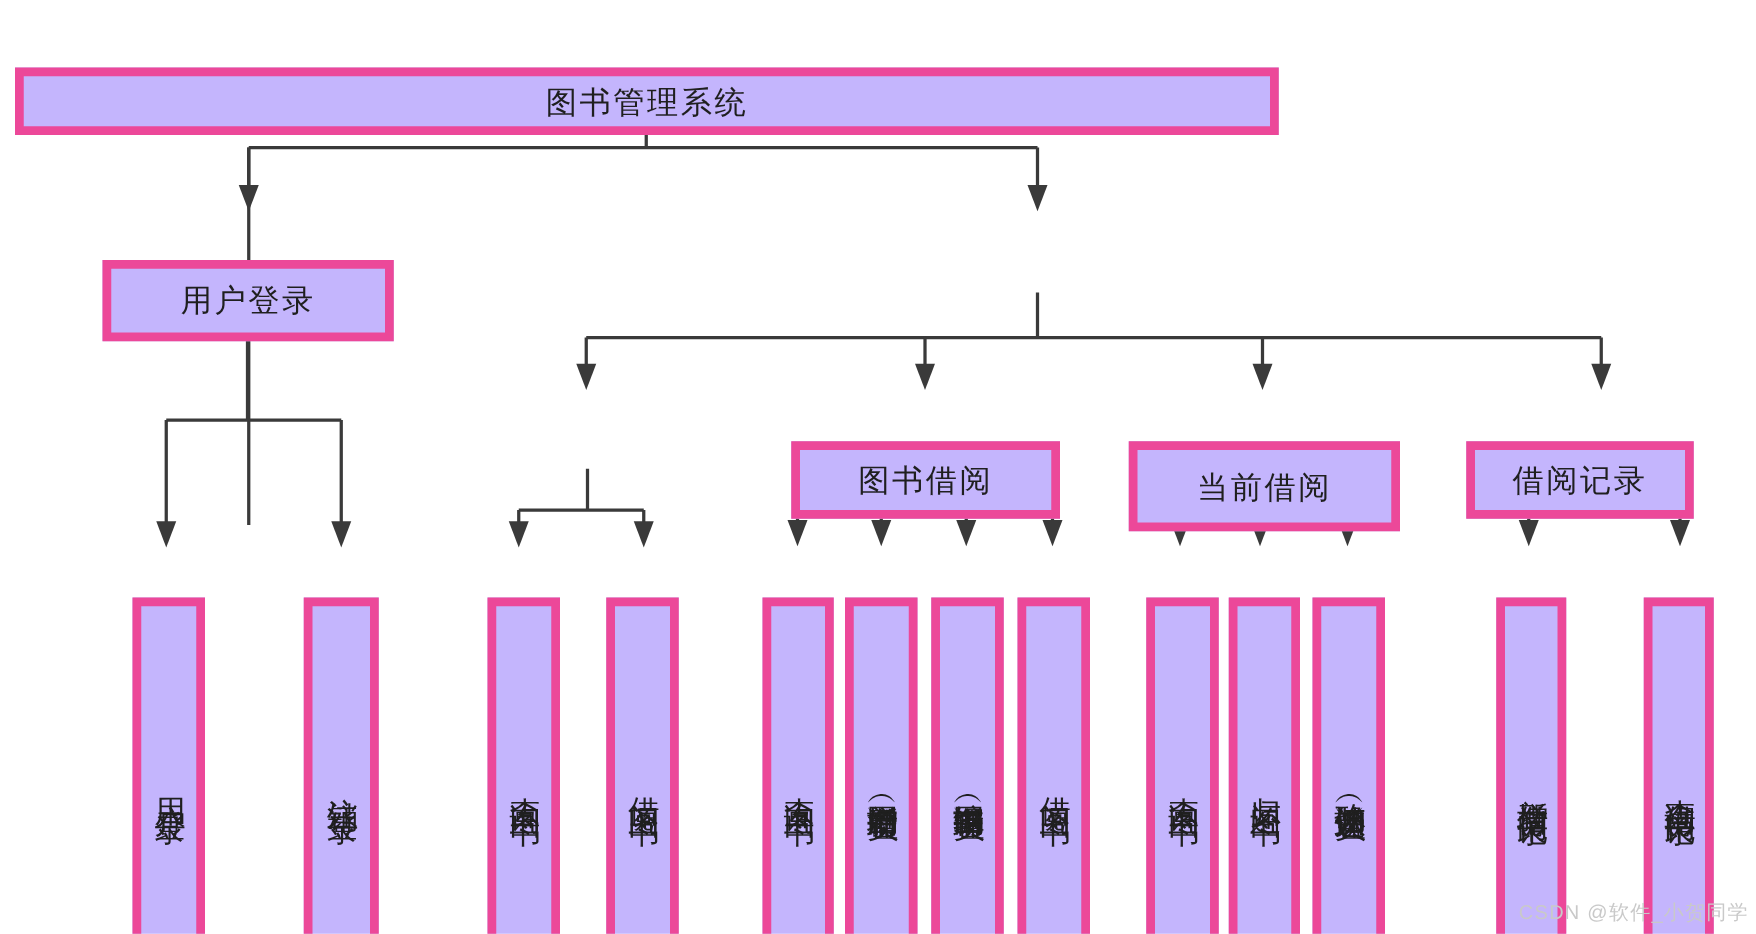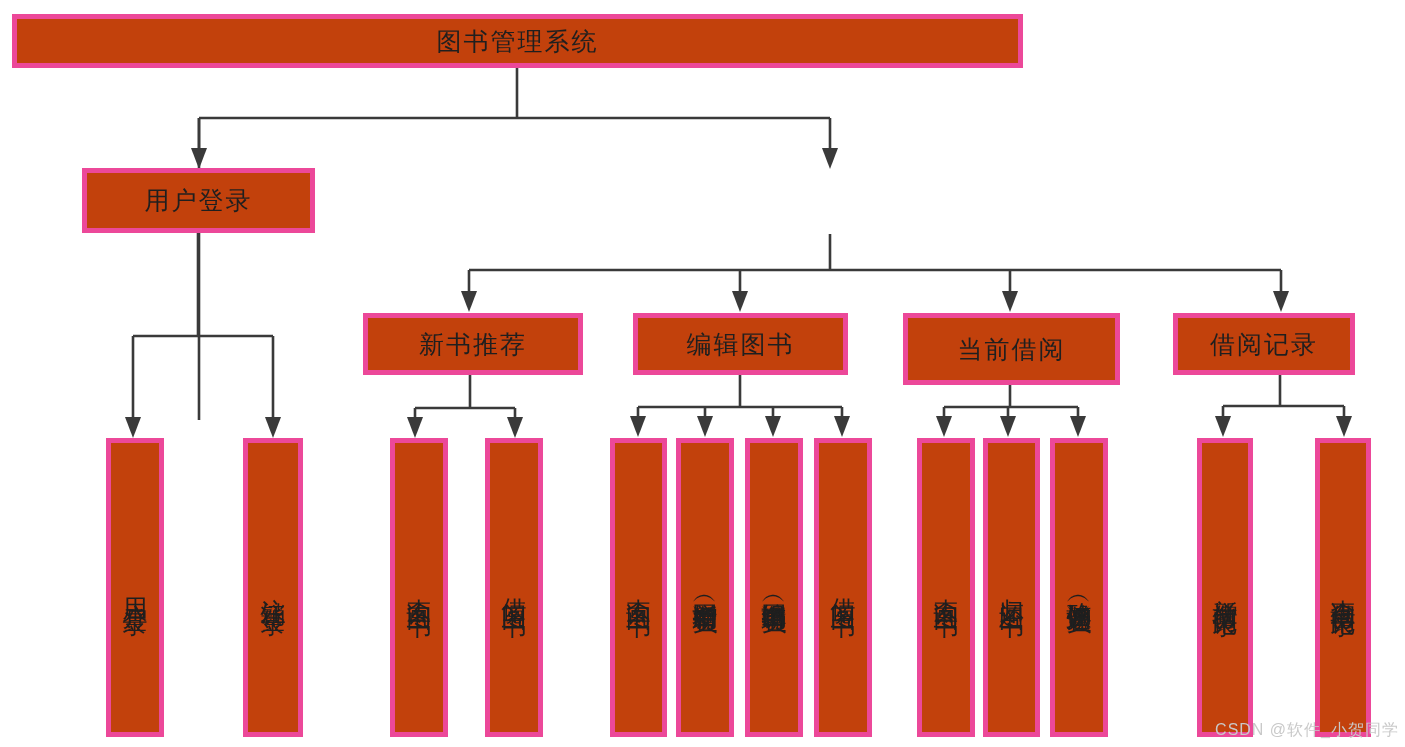--- a/index.html
+++ b/index.html
@@ -19,27 +19,28 @@
   }
   #wires {
     position: absolute;
     left: 0; top: 0;
     width: 1405px; height: 747px;
     z-index: 1;
   }
   .node {
     position: absolute;
     box-sizing: border-box;
-    background: #c2410c;
-    border: 5px solid #ec4899;
+    background: #c4b5fd;
+    border: 7px solid #ec4899;
     color: #1f1f1f;
     display: flex;
     align-items: center;
     justify-content: center;
     z-index: 2;
+    margin-top: 40px;
   }
   .h-node {
     font-size: 25px;
     letter-spacing: 2px;
     white-space: nowrap;
   }
   .v-node {
     writing-mode: vertical-rl;
     text-orientation: mixed;
     font-size: 25px;
@@ -106,25 +107,22 @@
   </svg>
 
   <div class="node h-node" style="left:12px; top:14px; width:1011px; height:54px;">
     <span>图书管理系统</span>
   </div>
 
   <div class="node h-node" style="left:82px; top:168px; width:233px; height:65px;">
     <span>用户登录</span>
   </div>
 
-  <div class="node h-node" style="left:363px; top:313px; width:220px; height:62px;">
-    <span>新书推荐</span>
-  </div>
   <div class="node h-node" style="left:633px; top:313px; width:215px; height:62px;">
-    <span>编辑图书</span>
+    <span>图书借阅</span>
   </div>
   <div class="node h-node" style="left:903px; top:313px; width:217px; height:72px;">
     <span>当前借阅</span>
   </div>
   <div class="node h-node" style="left:1173px; top:313px; width:182px; height:62px;">
     <span>借阅记录</span>
   </div>
 
   <div class="node v-node" style="left:106px;">
     <span>用户登录</span>

